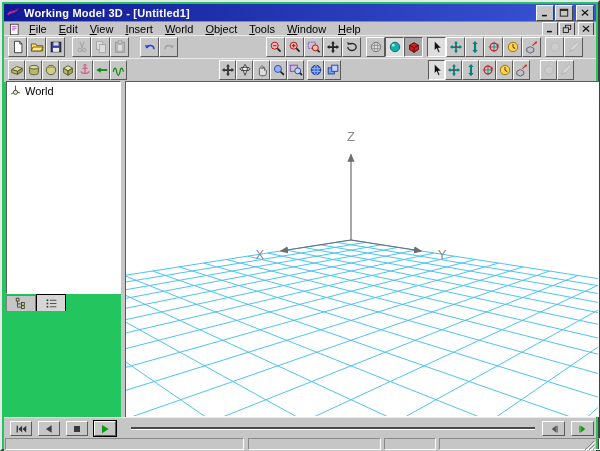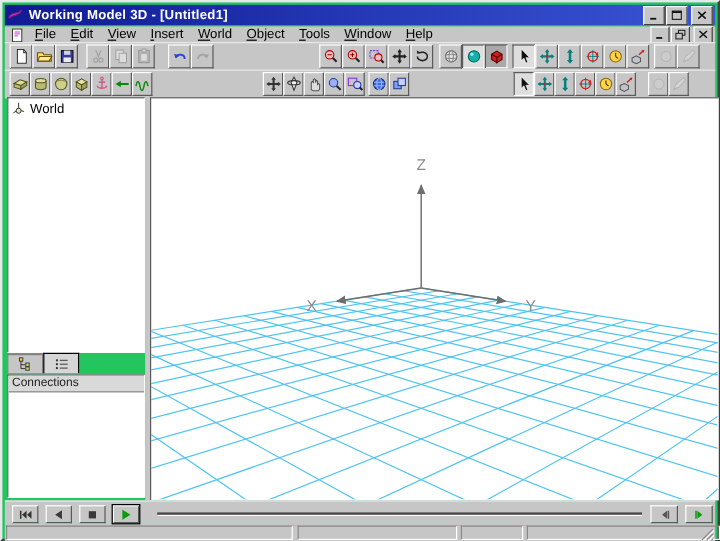--- a/index.html
+++ b/index.html
@@ -568,23 +568,20 @@
             <path d="M6 4h8" stroke="#333"></path>
             <rect x="2" y="7" width="2" height="2" fill="#333"></rect>
             <path d="M6 8h8" stroke="#333"></path>
             <rect x="2" y="11" width="2" height="2" fill="#333"></rect>
             <path d="M6 12h8" stroke="#333"></path>
           </svg>
         </span>
       </span>
     </div>
 
-  <div class="panel-sunken" id="connections-panel">
-    <div class="conn-header">Connections</div>
-  </div>
 
   <div id="splitter"></div>
 
   <div id="viewport">
       <svg width="472" height="334" viewBox="0 0 472 334">
         <defs>
           <marker id="ah" markerWidth="8" markerHeight="8" refX="6" refY="3" orient="auto">
             <path d="M0 0l7 3-7 3z" fill="#6e6e6e"></path>
           </marker>
         </defs>

